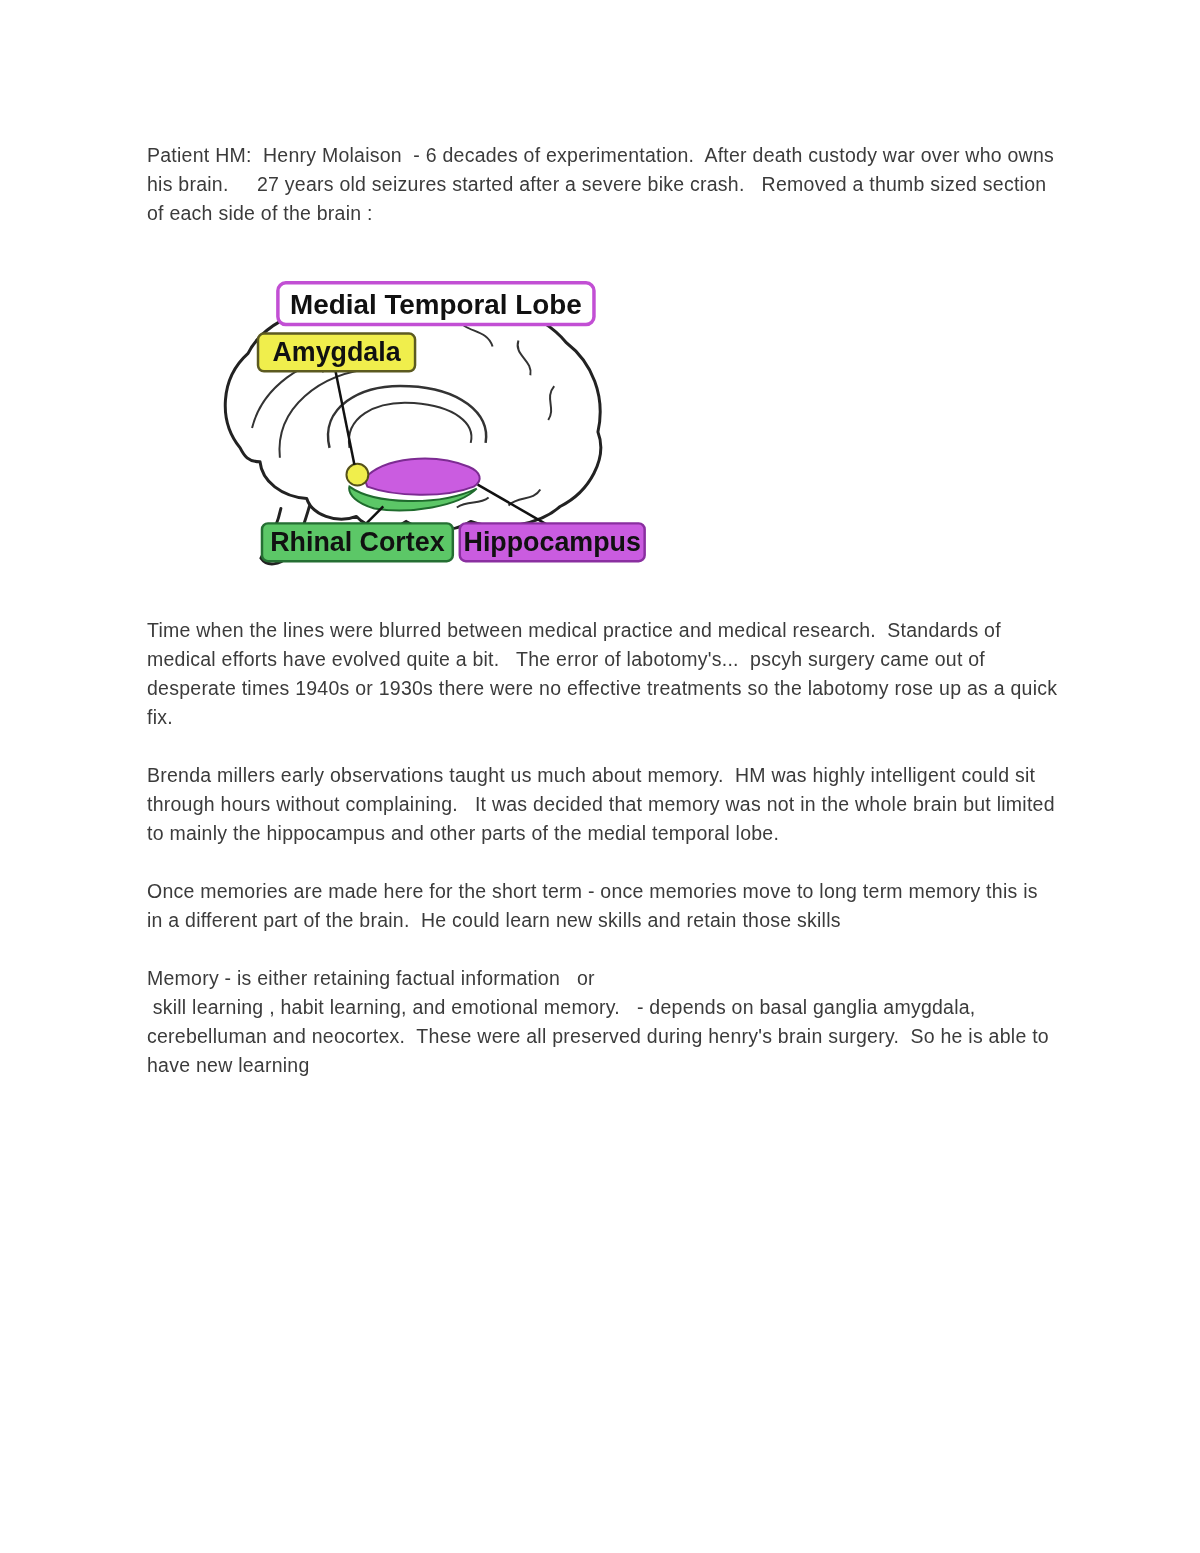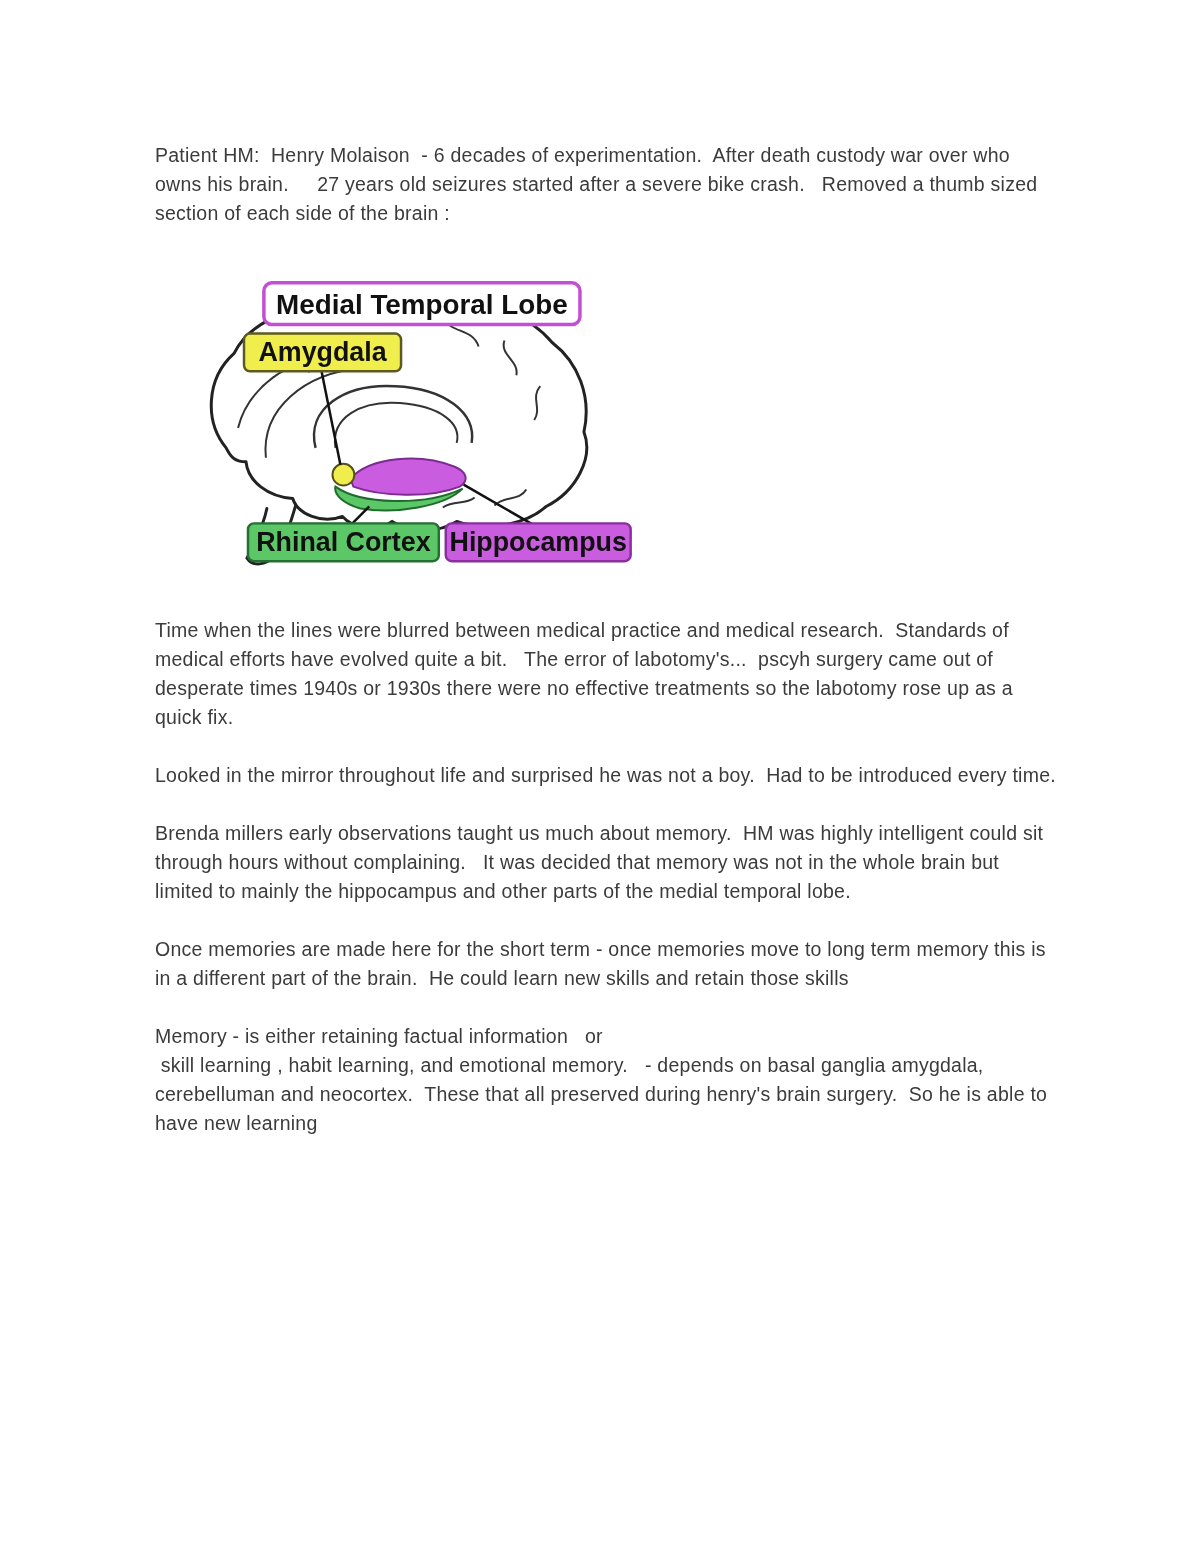--- a/index.html
+++ b/index.html
@@ -20,29 +20,28 @@
     width: 1200px;
     height: 1553px;
     padding: 141px 142px 40px 143px;
   }
   .para {
     font-size: 19.5px;
     line-height: 29px;
     letter-spacing: 0.25px;
     color: #3b3b3b;
     white-space: pre-wrap;
-    margin: 0 0 29px 12px;
+    margin: 0 0 29px 4px;
   }
   .figure {
     display: flex;
     align-items: flex-start;
     justify-content: flex-start;
     height: 328px;
     margin: 0 0 31px 0;
-    flex-direction: column;
   }
   .film-bar {
     width: 14px;
     background: #050505;
     flex: 0 0 auto;
   }
   .figure svg {
     display: block;
     flex: 0 0 auto;
   }
@@ -119,19 +118,18 @@
       <g>
         <rect x="303" y="268" width="186" height="38" rx="6" stroke="#8a2fa0" stroke-width="2.5" fill="#ca5ce0"></rect>
         <text class="label-text" x="396" y="296" font-size="27" text-anchor="middle">Hippocampus</text>
       </g>
     </svg>
 
     <div class="film-bar"></div>
   </figure>
 
   <p class="para">Time when the lines were blurred between medical practice and medical research.  Standards of medical efforts have evolved quite a bit.   The error of labotomy's...  pscyh surgery came out of desperate times 1940s or 1930s there were no effective treatments so the labotomy rose up as a quick fix.</p>
-  <p class="para">Looked in the mirror throughout life and surprised he was not a boy.  Had to be introduced every time.</p>
   <p class="para">Brenda millers early observations taught us much about memory.  HM was highly intelligent could sit through hours without complaining.   It was decided that memory was not in the whole brain but limited to mainly the hippocampus and other parts of the medial temporal lobe.</p>
   <p class="para">Once memories are made here for the short term - once memories move to long term memory this is in a different part of the brain.  He could learn new skills and retain those skills</p>
   <p class="para">Memory - is either retaining factual information   or
- skill learning , habit learning, and emotional memory.   - depends on basal ganglia amygdala, cerebelluman and neocortex.  These that all preserved during henry's brain surgery.  So he is able to have new learning</p>
+ skill learning , habit learning, and emotional memory.   - depends on basal ganglia amygdala, cerebelluman and neocortex.  These were all preserved during henry's brain surgery.  So he is able to have new learning</p>
 
 </div>
 
 </body></html>

